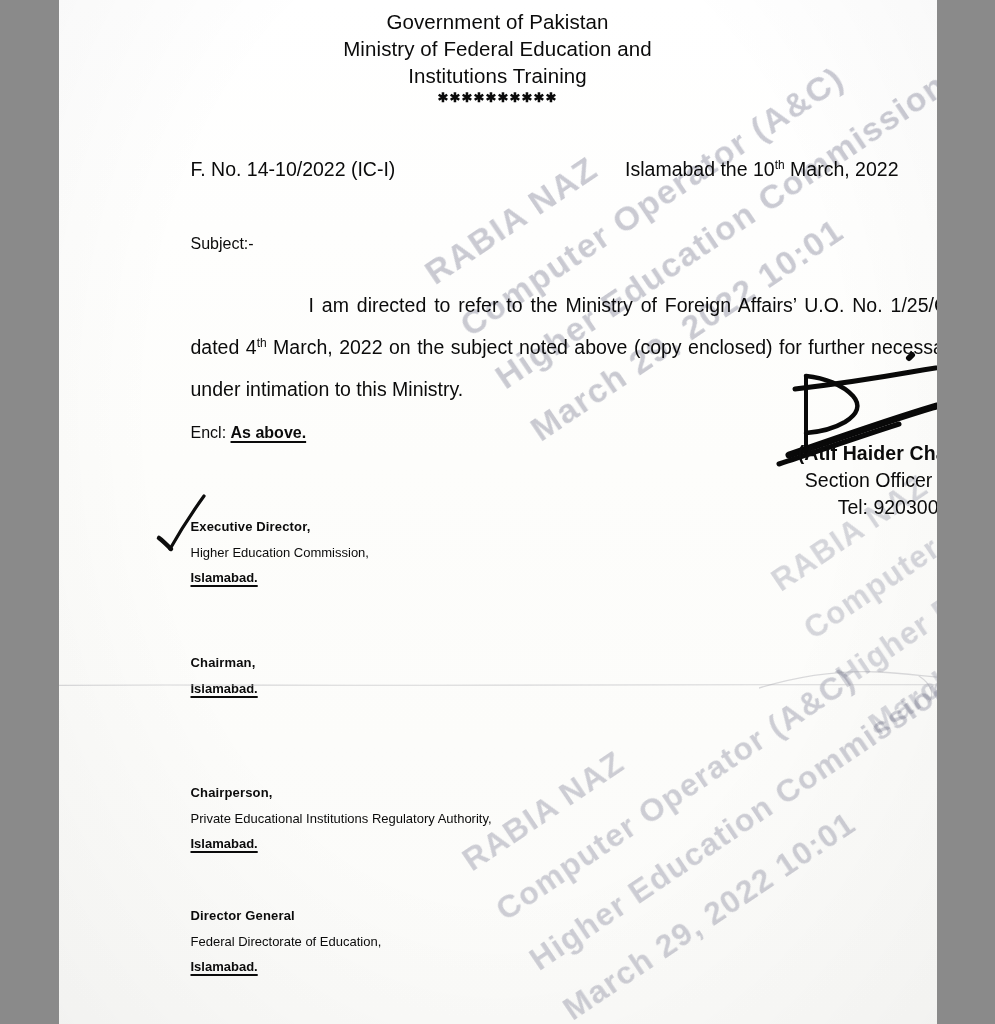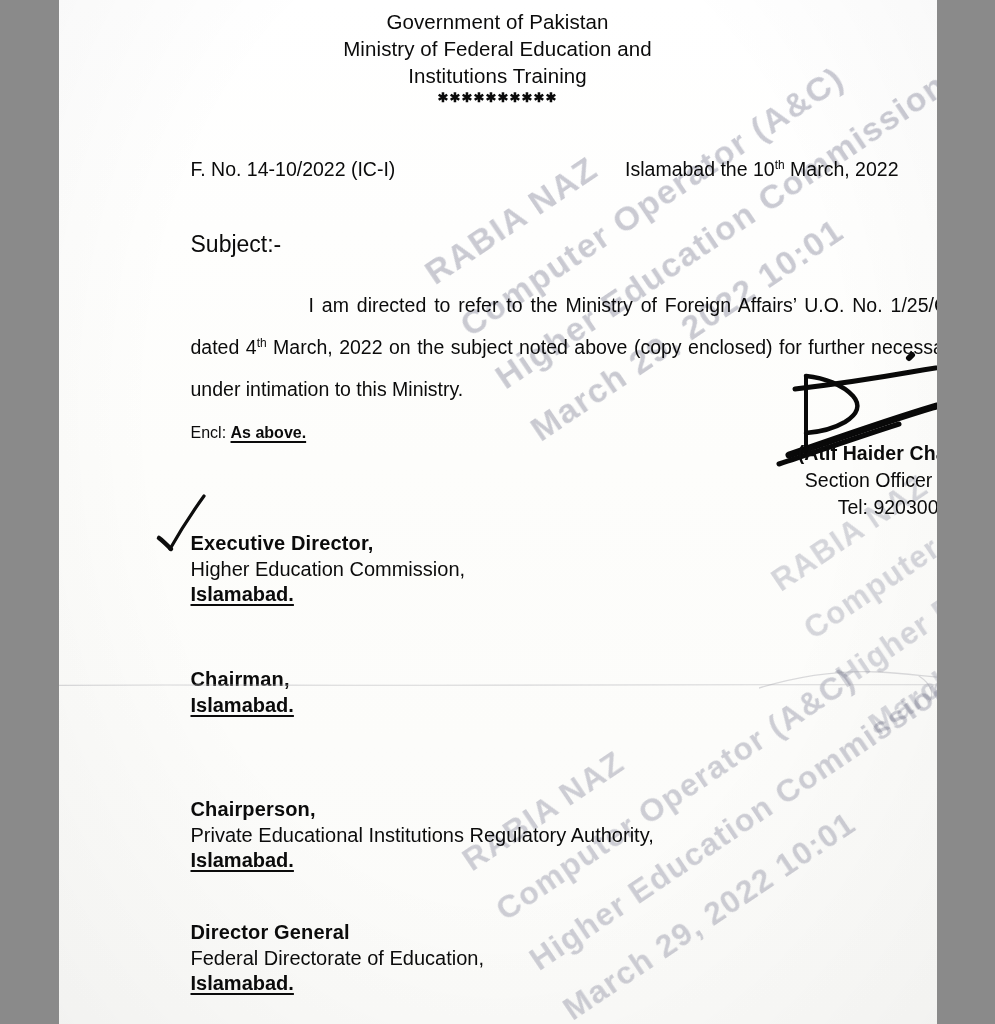--- a/index.html
+++ b/index.html
@@ -69,21 +69,21 @@
     line-height: 0;
   }
 
   
   .subject-row {
     position: absolute;
     top: 231px;
     left: 132px;
     display: flex;
     align-items: flex-end;
-    font-size: 23px;
+    font-size: 16px;
     line-height: 26px;
   }
   .subject-row .subject-label { width: 128px; flex: none; }
   .subject-row .subject-value {
     font-weight: 700;
     letter-spacing: 0.35px;
     text-decoration: underline;
     text-underline-offset: 3px;
     text-decoration-thickness: 2.2px;
   }
@@ -139,24 +139,23 @@
     left: 700px;
     width: 300px;
     height: 120px;
     pointer-events: none;
   }
 
   
   .addressee {
     position: absolute;
     left: 132px;
-    font-size: 20px;
+    font-size: 13px;
     line-height: 25.5px;
     white-space: nowrap;
-    margin-top: 17px;
   }
   .addressee .ad-title { font-weight: 700; letter-spacing: 0.15px; }
   .addressee .ad-org { font-weight: 400; }
   .addressee .ad-city {
     font-weight: 700;
     text-decoration: underline;
     text-underline-offset: 2.5px;
     text-decoration-thickness: 2.2px;
   }
 

